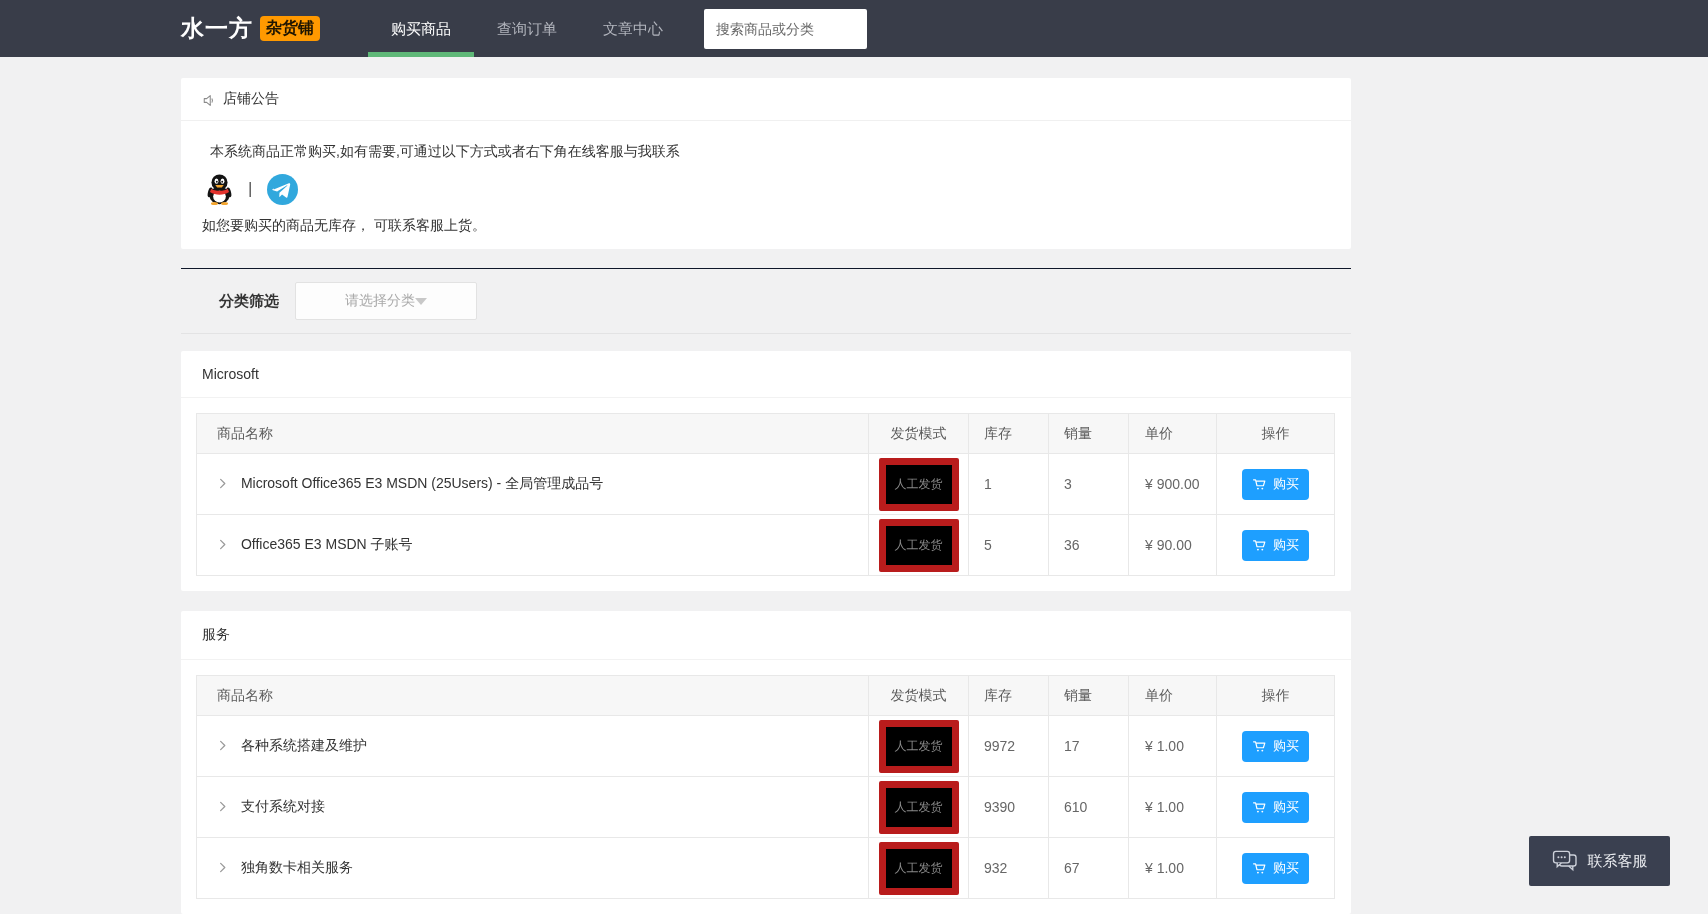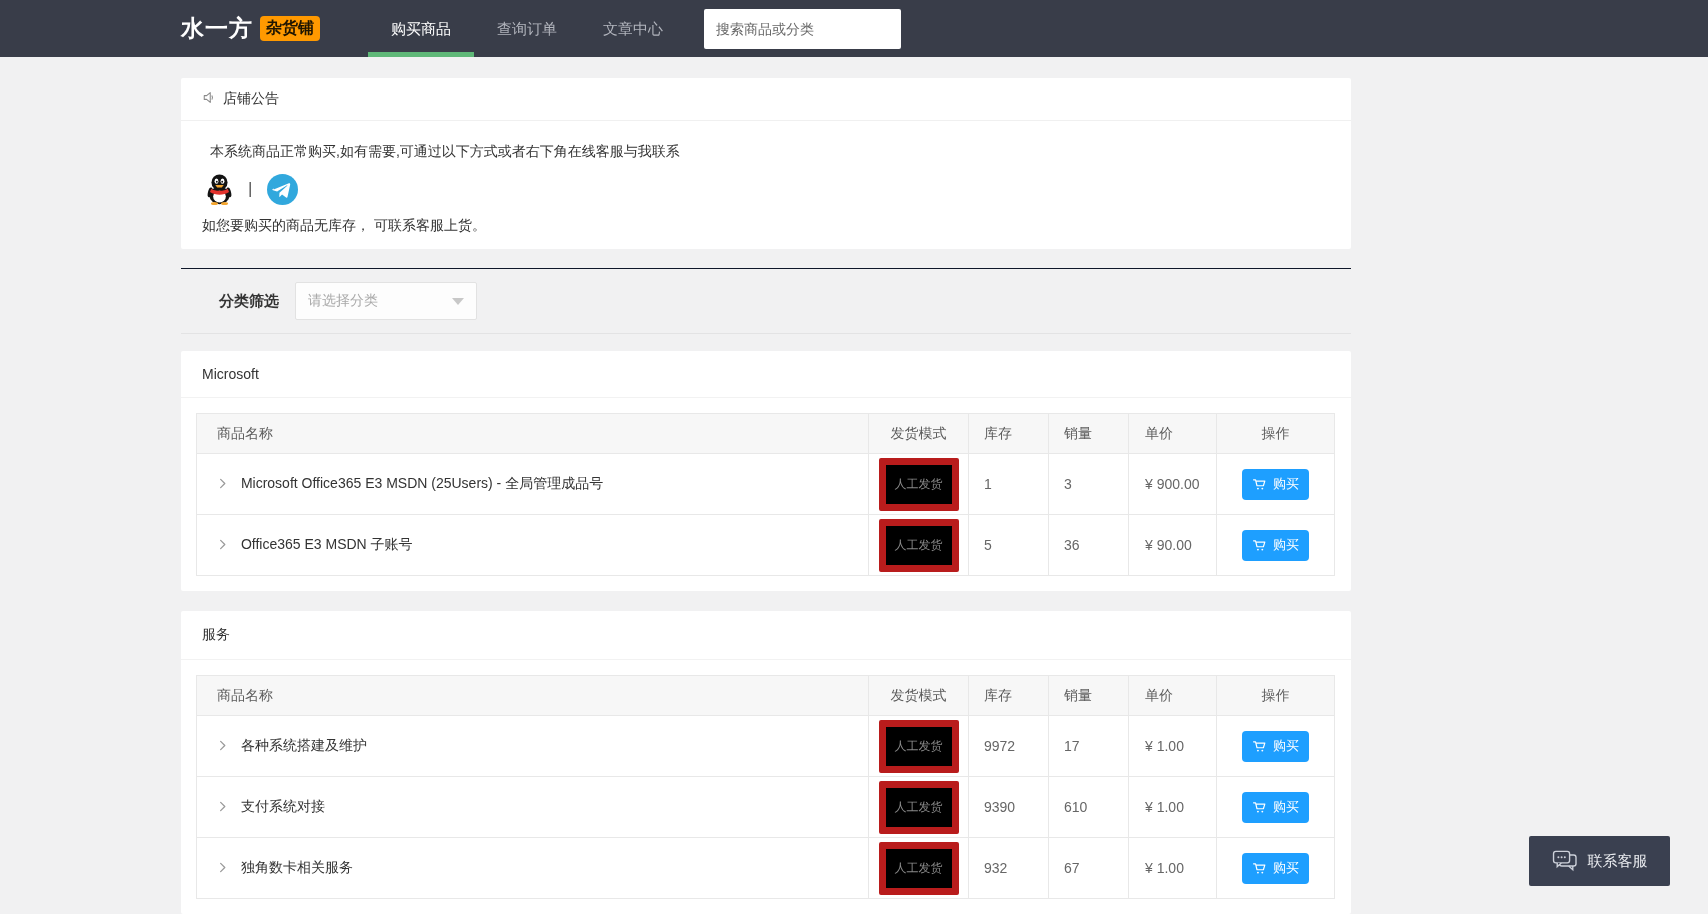--- a/index.html
+++ b/index.html
@@ -27,52 +27,52 @@
     position:relative; padding:0 23px; line-height:57px;
     font-size:15px; color:#b2b5bd; cursor:pointer; white-space:nowrap;
   }
   .nav-item.active { color:#fff; }
   .nav-item.active::after {
     content:""; position:absolute; left:0; right:0; bottom:0; height:5px;
     background:var(--nav-active-green,#5fb878);
   }
   .nav-search { margin-left:18px; }
   .nav-search input {
-    width:197px; height:40px; border:none; outline:none; border-radius:2px;
+    width:163px; height:40px; border:none; outline:none; border-radius:2px;
     padding:0 12px; font-size:14px; color:#333;
     font-family:"Liberation Sans","DejaVu Sans",sans-serif;
   }
   .nav-search input::placeholder { color:#666; opacity:1; }
 
   
   .container { width:1170px; margin-left:181px; }
   .panel { background:#fff; border-radius:2px; }
 
   
   .announce-panel { margin-top:21px; }
   .panel-header {
     padding:12px 21px; font-size:14px; color:#333;
-    border-bottom:1px solid #f0f0f0; display:flex; align-items:flex-start; gap:6px;
+    border-bottom:1px solid #f0f0f0; display:flex; align-items:flex-end; gap:6px;
   }
   .announce-body { padding:14px 21px 14px; font-size:14px; color:#333; }
   .announce-line1 { margin:6px 0 10px; padding-left:8px; line-height:20px; }
   .contact-icons { display:flex; align-items:center; gap:15px; height:36px; margin:2px 0 8px; padding-left:4px; }
   .icon-sep { color:#555; font-size:17px; }
   .announce-line2 { margin-top:8px; line-height:20px; }
 
   
   .filter-section {
     margin-top:19px; border-top:1px solid #0f172a; border-bottom:1px solid #e3e3e4;
     padding:13px 0; display:flex; align-items:center;
   }
   .filter-label { margin-left:38px; font-size:15px; font-weight:bold; color:#333; }
   .filter-select {
     margin-left:16px; width:182px; height:38px; background:#fdfdfd;
     border:1px solid #e2e2e2; border-radius:2px;
-    display:flex; align-items:center; justify-content:space-between;
+    display:flex; align-items:center; justify-content:center;
     padding:0 12px; color:#a9a9a9; font-size:14px; cursor:pointer;
   }
   .select-arrow {
     width:0; height:0; border-left:6px solid transparent; border-right:6px solid transparent;
     border-top:7px solid #c8c8c8;
   }
 
   
   .product-panel { margin-top:17px; }
   .product-panel + .product-panel { margin-top:20px; }

